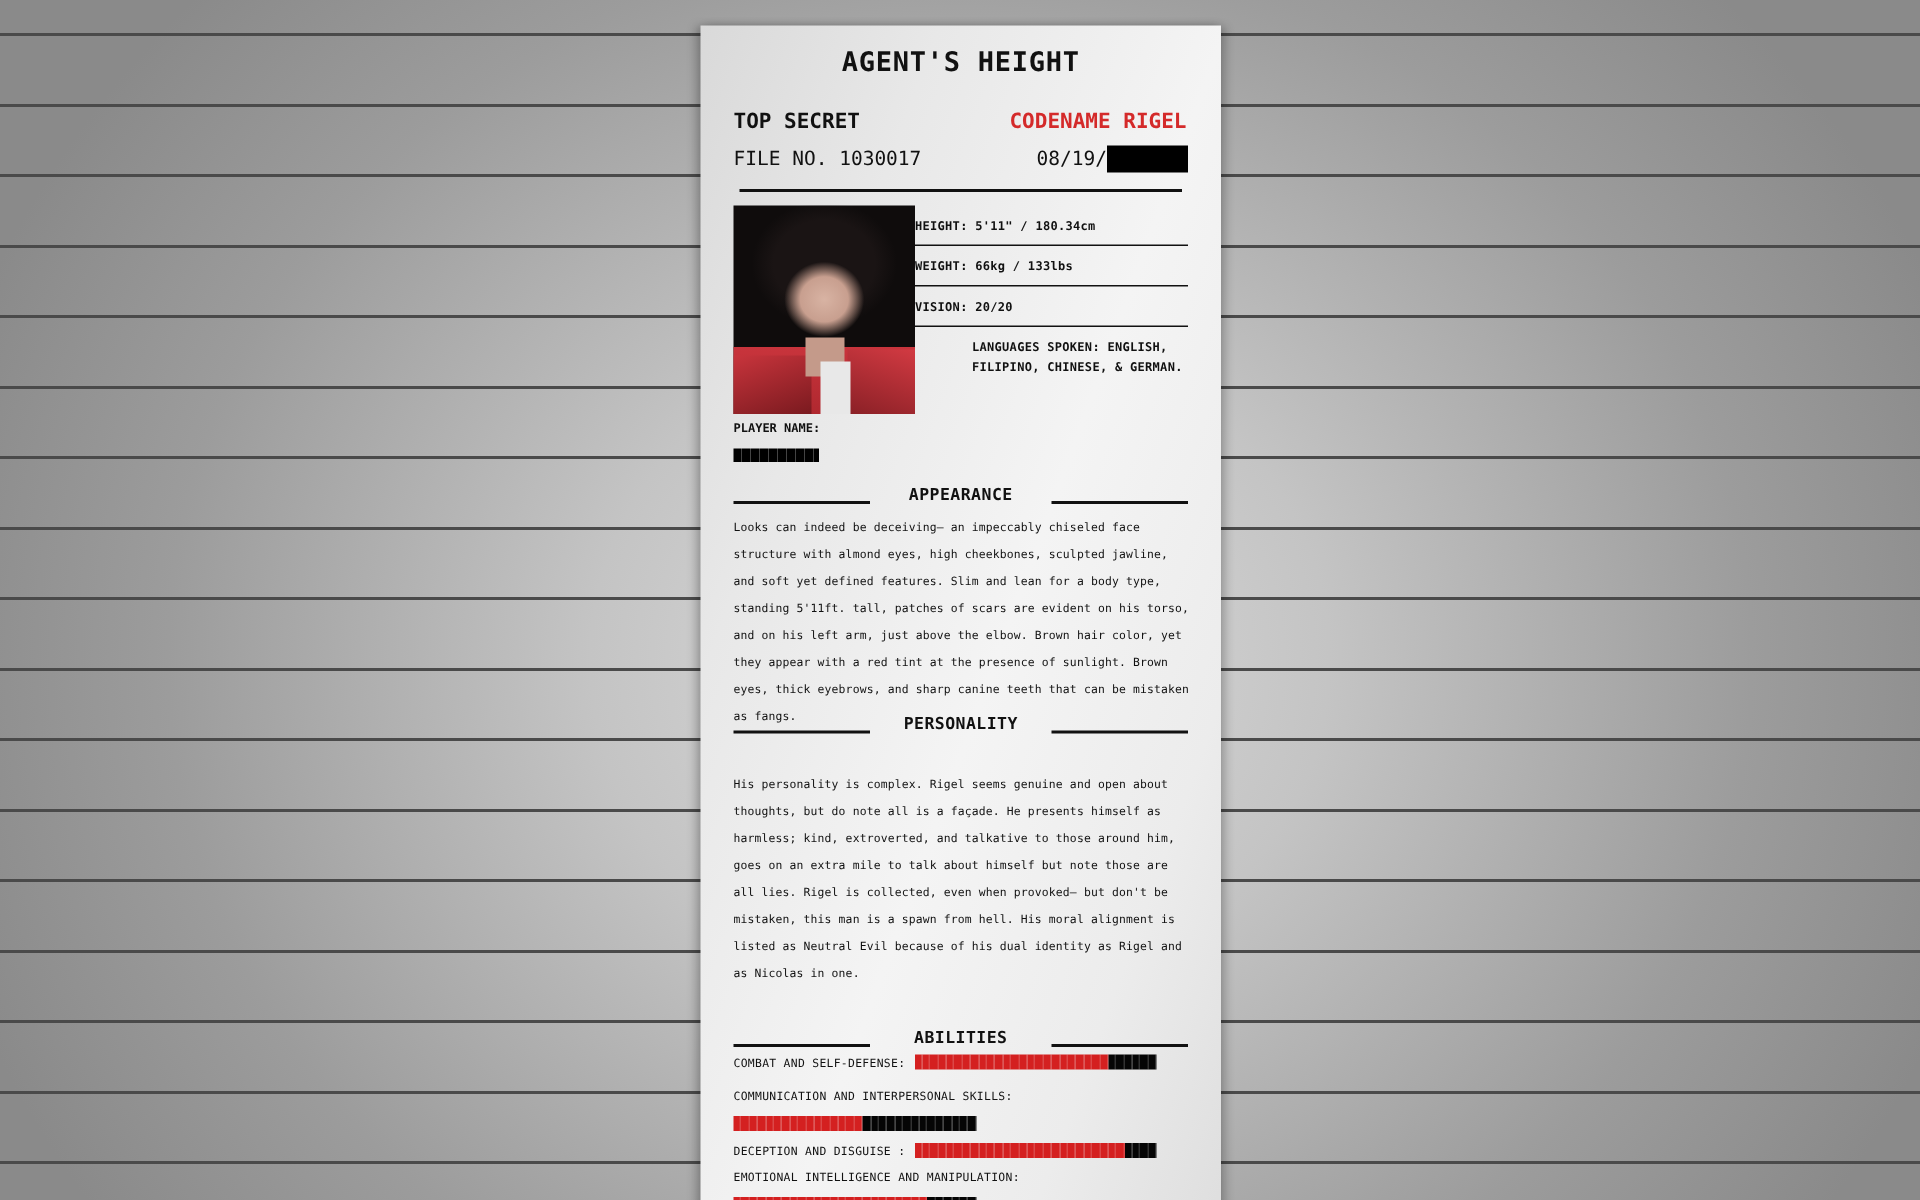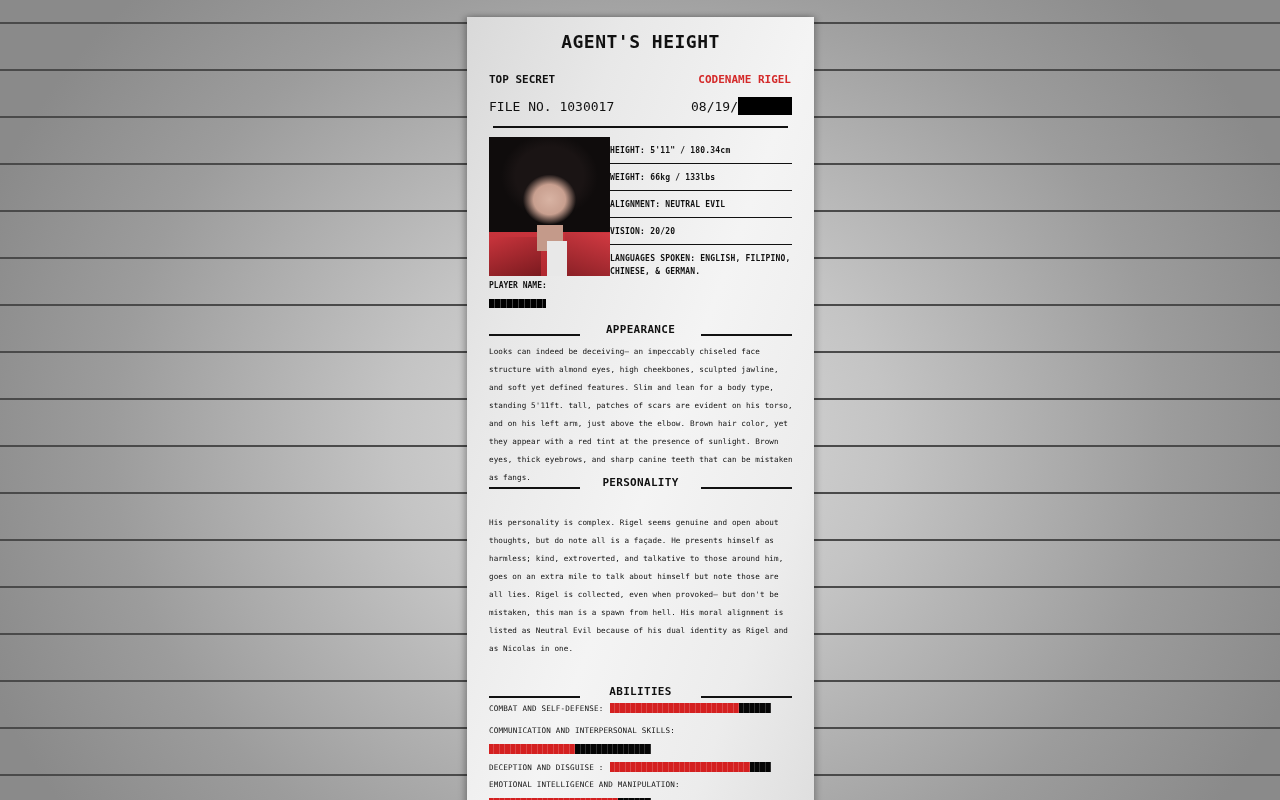--- a/index.html
+++ b/index.html
@@ -19,21 +19,21 @@
     left: 467px; top: 17px;
     width: 347px; height: 800px;
     background: linear-gradient(110deg, #d9d9d9 0%, #e8e8e8 25%, #f4f4f4 55%, #ececec 80%, #dedede 100%);
     box-shadow: -3px 0 6px rgba(0,0,0,0.25), 3px 0 6px rgba(0,0,0,0.2);
     color: #111;
   }
   .title {
     position: absolute; left: 0; right: 0; top: 14px;
     text-align: center; font-size: 18px; font-weight: bold; letter-spacing: 0.5px;
   }
-  .row-top { position: absolute; top: 56px; left: 22px; right: 23px; display: flex; justify-content: space-between; font-size: 11px; font-weight: bold; }
+  .row-top { position: absolute; top: 56px; left: 22px; right: 23px; display: flex; justify-content: space-between; font-size: 14px; font-weight: bold; }
   .codename { color: #d42a2a; }
   .row-file { position: absolute; top: 80px; left: 22px; right: 22px; display: flex; justify-content: space-between; align-items: center; font-size: 13px; }
   .date-wrap { display: flex; align-items: center; }
   .redact-date { display: inline-block; width: 54px; height: 18px; background: #000; }
   .hdr-rule { position: absolute; top: 109px; left: 26px; width: 295px; height: 2px; background: #111; }
 
   .photo {
     position: absolute; left: 22px; top: 120px; width: 121px; height: 139px;
     background:
       radial-gradient(ellipse 22% 18% at 50% 45%, #d8b3a3 0%, #c89f8f 60%, transparent 100%),
@@ -43,21 +43,21 @@
     overflow: hidden;
   }
   .photo .neck { position: absolute; left: 48px; top: 88px; width: 26px; height: 26px; background: #c49a8a; }
   .photo .shirt { position: absolute; left: 58px; top: 104px; width: 20px; height: 35px; background: #e8e8e8; }
   .photo .jacket-l { position: absolute; left: 0; top: 100px; width: 52px; height: 39px; background: linear-gradient(160deg,#c8343c,#7a1a1f); }
   .photo .jacket-r { position: absolute; right: 0; top: 96px; width: 45px; height: 43px; background: linear-gradient(200deg,#d23a42,#8a2026); }
 
   .stats { position: absolute; left: 143px; top: 120px; width: 182px; }
   .stat { height: 27px; border-bottom: 1.5px solid #111; font-size: 8px; font-weight: bold; display: flex; align-items: center; letter-spacing: 0.2px; }
   .stat .redact-iq { display: inline-block; width: 15px; height: 7px; background: repeating-linear-gradient(to right,#000 0,#000 4px,#555 4px,#555 5px); margin-left: 4px; }
-  .stat.lang { border-bottom: none; height: auto; padding-top: 7px; line-height: 13px; align-items: flex-start; }
+  .stat.lang { border-bottom: none; height: auto; padding-top: 7px; line-height: 13px; align-items: flex-start; margin-left: 38px; }
   .player-label { position: absolute; left: 22px; top: 264px; font-size: 8px; font-weight: bold; }
   .redact-player { position: absolute; left: 22px; top: 282px; width: 57px; height: 9px; background: repeating-linear-gradient(to right,#000 0,#000 5px,#444 5px,#444 6px); }
 
   .section-head { position: absolute; left: 22px; width: 303px; height: 16px; display: flex; align-items: flex-end; }
   .section-head .line { height: 2px; background: #111; flex: 0 0 91px; }
   .section-head .label { flex: 1; text-align: center; font-size: 11px; font-weight: bold; letter-spacing: 0.3px; }
   .para { position: absolute; left: 22px; width: 304px; font-size: 7.6px; line-height: 18px; letter-spacing: 0.1px; }
 
   .ability-label { position: absolute; left: 22px; font-size: 7.6px; letter-spacing: 0.2px; display: flex; align-items: center; }
   .bar { display: inline-flex; height: 10px; }
@@ -93,21 +93,20 @@
     <div class="neck"></div>
     <div class="shirt"></div>
   </div>
 
   <div class="player-label">PLAYER NAME:</div>
   <div class="redact-player"></div>
 
   <div class="stats">
     <div class="stat">HEIGHT: 5'11" / 180.34cm</div>
     <div class="stat">WEIGHT: 66kg / 133lbs</div>
-    <div class="stat">ALIGNMENT: NEUTRAL EVIL</div>
     <div class="stat">VISION: 20/20</div>
     <div class="stat lang">LANGUAGES SPOKEN: ENGLISH, FILIPINO, CHINESE, &amp; GERMAN.</div>
   </div>
 
   <div class="section-head" style="top:303px;">
     <div class="line"></div>
     <div class="label">APPEARANCE</div>
     <div class="line"></div>
   </div>
   <div class="para" style="top:326px;">Looks can indeed be deceiving— an impeccably chiseled face structure with almond eyes, high cheekbones, sculpted jawline, and soft yet defined features. Slim and lean for a body type, standing 5'11ft. tall, patches of scars are evident on his torso, and on his left arm, just above the elbow. Brown hair color, yet they appear with a red tint at the presence of sunlight. Brown eyes, thick eyebrows, and sharp canine teeth that can be mistaken as fangs.</div>

